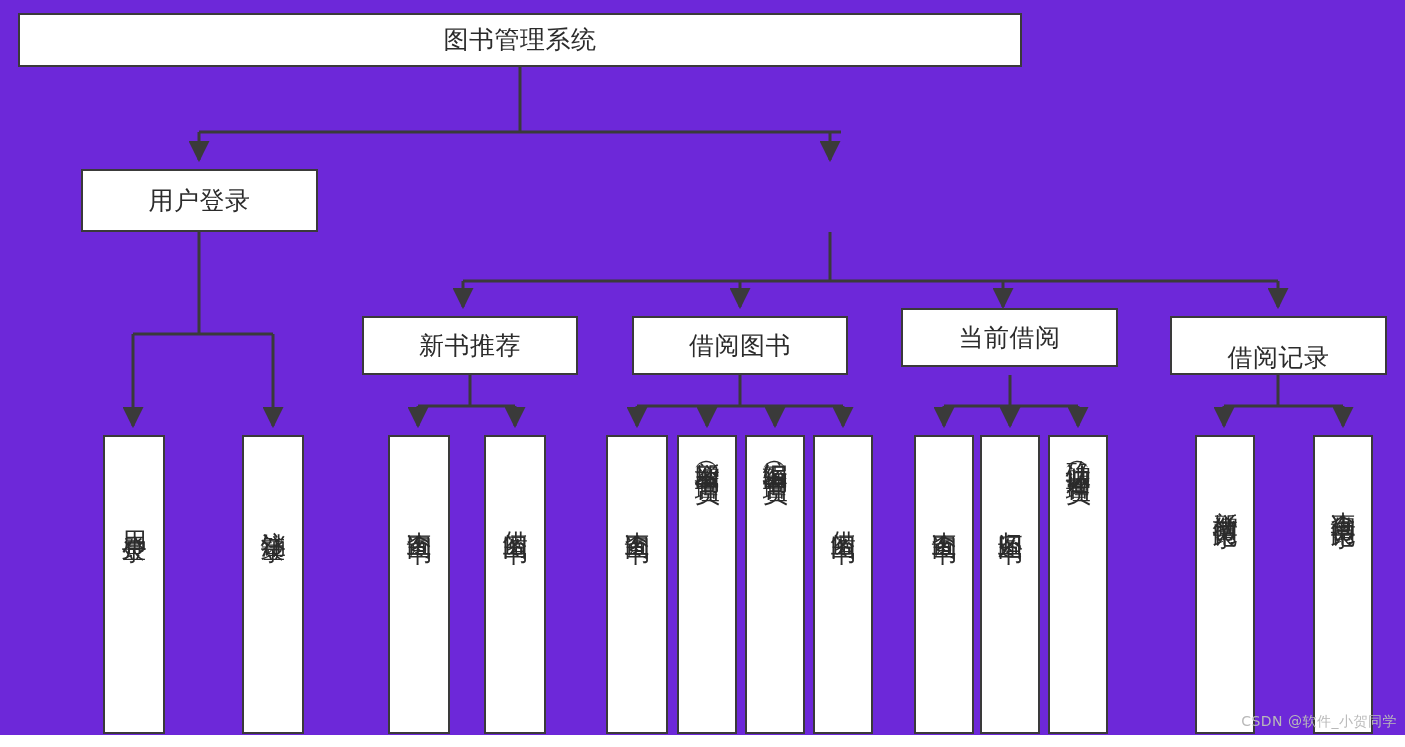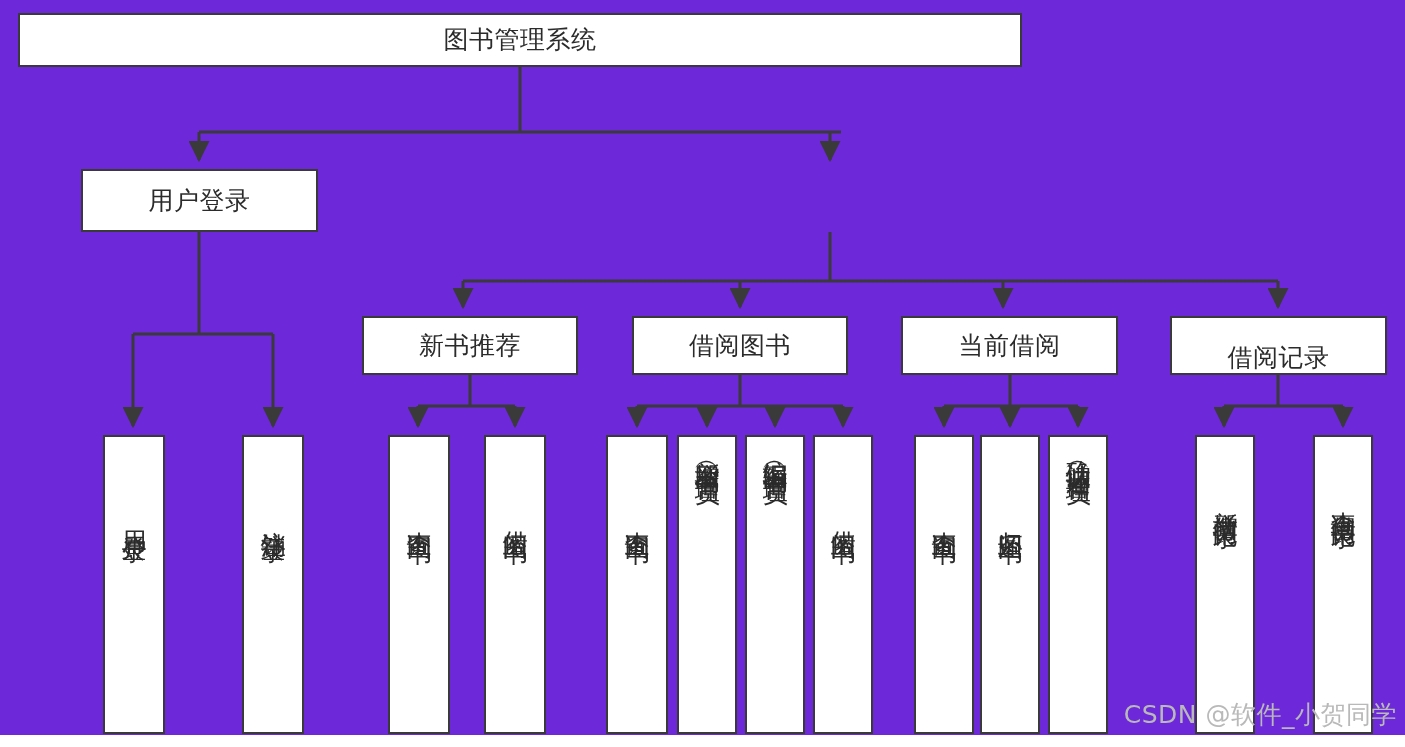--- a/index.html
+++ b/index.html
@@ -71,21 +71,21 @@
   .node.vert.mid .label {
     margin-top: 70px;
   }
   .node.vert.low .label {
     margin-top: 50px;
   }
   #watermark {
     position: absolute;
     right: 8px;
     bottom: 4px;
-    font-size: 25px;
+    font-size: 14px;
     color: #b9b9b9;
     letter-spacing: 0.5px;
     white-space: nowrap;
     font-family: "DejaVu Sans", "Liberation Sans", sans-serif;
   }
 </style>
 </head>
 <body>
 
 <div id="diagram">
@@ -151,21 +151,21 @@
 
 
   <div class="node horiz" style="left:362px; top:316px; width:216px; height:59px;">
     <span class="label">新书推荐</span>
   </div>
 
   <div class="node horiz" style="left:632px; top:316px; width:216px; height:59px;">
     <span class="label">借阅图书</span>
   </div>
 
-  <div class="node horiz" style="left:901px; top:316px; width:217px; height:59px;">
+  <div class="node horiz" style="left:901px; top:308px; width:217px; height:59px;">
     <span class="label">当前借阅</span>
   </div>
 
   <div class="node horiz" style="left:1170px; top:316px; width:217px; height:59px;align-items:flex-end;">
     <span class="label">借阅记录</span>
   </div>
 
   <div class="node vert mid" style="left:103px; top:435px; width:62px; height:299px;">
     <span class="label">用户登录</span>
   </div>

